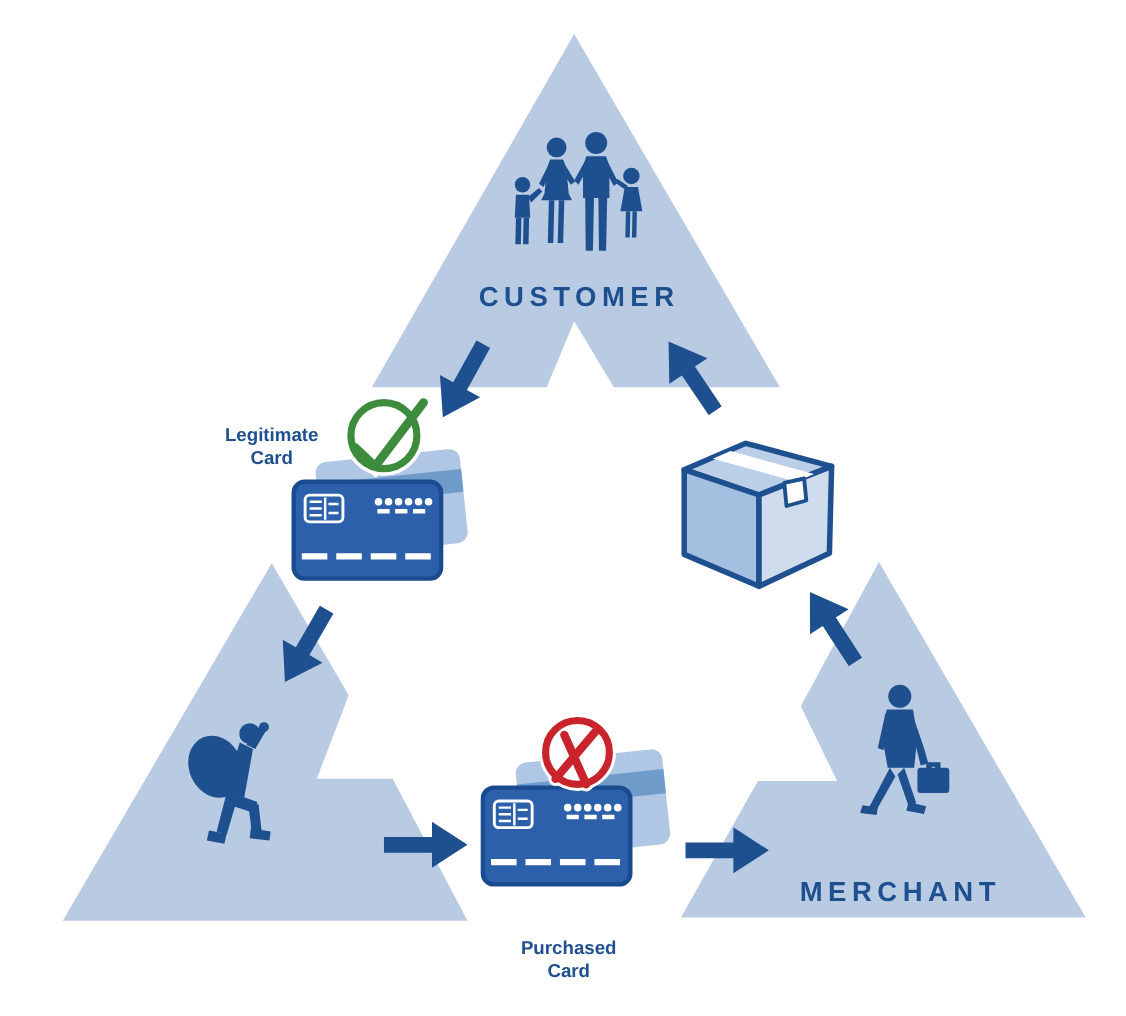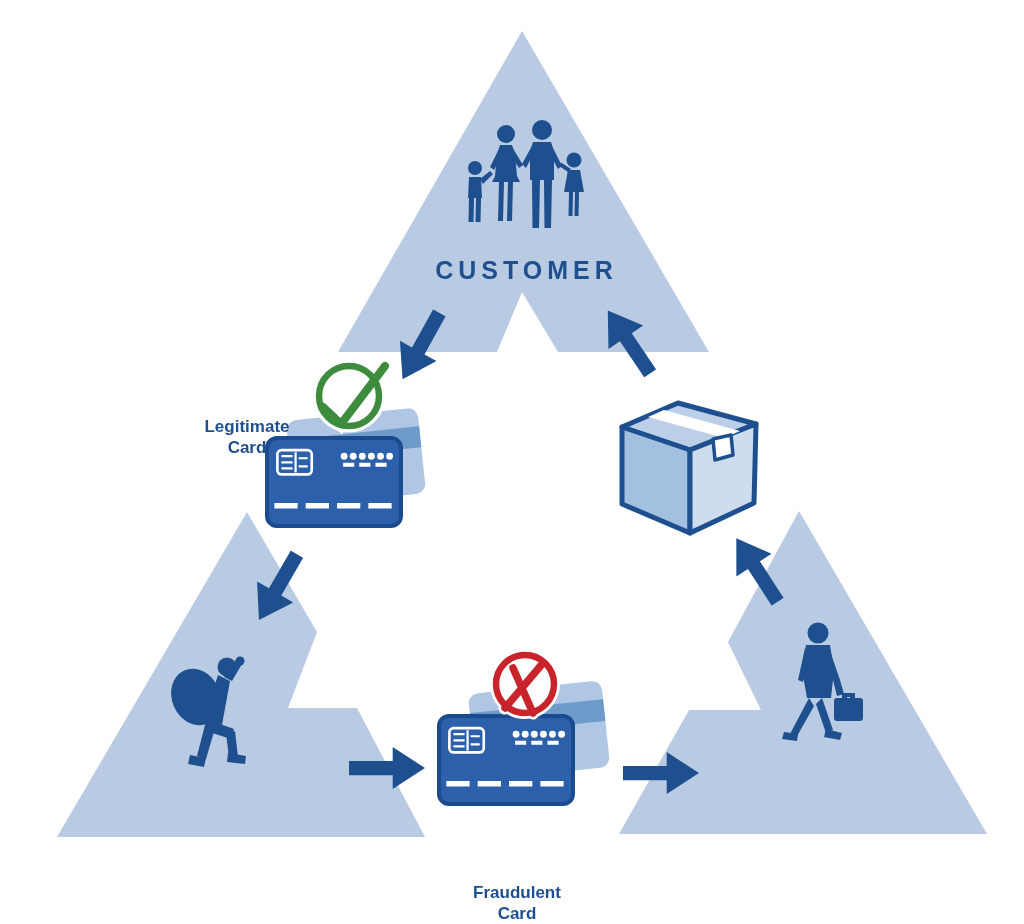--- a/index.html
+++ b/index.html
@@ -17,21 +17,21 @@
     position:relative;width:1024px;height:924px;background:#ffffff;overflow:hidden;
     font-family:"Liberation Sans", sans-serif;
   }
   .abs{position:absolute;}
   .node-label{
     position:absolute;width:240px;text-align:center;color:var(--dark);
     font-weight:bold;font-size:25px;letter-spacing:5px;text-indent:5px;white-space:nowrap;
   }
   .item-label{
     position:absolute;width:152px;text-align:center;color:var(--dark);
-    font-weight:bold;font-size:17px;line-height:1.24;margin-top:31px;
+    font-weight:bold;font-size:17px;line-height:1.24;
   }
   .item-label span{display:block;}
   .card-back{
     position:absolute;background:var(--backcard);border-radius:10px;overflow:hidden;
     transform:rotate(-6deg);
   }
   .card-back .stripe{position:absolute;left:-4px;right:-4px;top:22%;height:25%;background:var(--stripe);}
   .card-front{
     position:absolute;width:138px;height:92px;background:var(--cardfill);
     border:4px solid var(--cardborder);border-radius:12px;box-sizing:border-box;
@@ -99,20 +99,21 @@
     <path d="M53 28 L64 60 L68 74 L61 76 L57 60 L48 34 Z"></path>
     <path d="M66 73 L79 73 L79 80 L74 80 L74 77 L71 77 L71 80 L66 80 Z"></path>
     <rect x="58" y="78" width="29" height="23" rx="3"></rect>
     <path d="M33 78 L14 114 L20 118 L38 86 Z"></path>
     <path d="M8 112 L22 114 L21 121 L6 119 Z"></path>
     <path d="M46 78 L57 110 L50 113 L40 84 Z"></path>
     <path d="M50 109 L66 113 L64 120 L48 117 Z"></path>
   </svg>
 
   <div class="node-label" style="left:404px;top:256px">CUSTOMER</div>
+  <div class="node-label" style="left:696px;top:797px">MERCHANT</div>
 
   <svg class="arrow" style="left:383px;top:325px;transform:rotate(119deg)" viewBox="0 0 80 44">
       <polygon fill="#1E4F8F" points="0,14.5 46,14.5 46,0 80,22 46,44 46,29.5 0,29.5"></polygon>
     </svg>
   <svg class="arrow" style="left:240px;top:566px;transform:rotate(120deg)" viewBox="0 0 80 44">
       <polygon fill="#1E4F8F" points="0,14.5 46,14.5 46,0 80,22 46,44 46,29.5 0,29.5"></polygon>
     </svg>
   <svg class="arrow" style="left:349px;top:747px" viewBox="0 0 80 44">
       <polygon fill="#1E4F8F" points="0,14.5 46,14.5 46,0 80,22 46,44 46,29.5 0,29.5"></polygon>
     </svg>
@@ -173,21 +174,21 @@
     <path d="M77 28.5 H88 M93 28.5 H104 M109 28.5 H120" stroke="#fff" stroke-width="4"></path>
     <path d="M9 69 H32 M40 69 H63 M71 69 H94 M102 69 H125" stroke="#fff" stroke-width="5.5"></path>
   </svg>
   <svg class="abs" style="left:487px;top:646px" width="84" height="88" viewBox="0 0 84 88">
     <circle cx="38" cy="38" r="29" fill="#fff" stroke="#fff" stroke-width="12"></circle>
     <path d="M26 22 L46 67 M56 17 L18 62" fill="none" stroke="#fff" stroke-width="13" stroke-linecap="round"></path>
     <circle cx="38" cy="38" r="29" fill="#fff" stroke="#C9242B" stroke-width="6.5"></circle>
     <path d="M26 22 L46 67 M56 17 L18 62" fill="none" stroke="#C9242B" stroke-width="7.5" stroke-linecap="round"></path>
   </svg>
   <div class="item-label" style="left:441px;top:851px">
-    <span>Fraudulent</span>
+    <span>Purchased</span>
     <span>Card</span>
   </div>
 
   <svg class="abs" style="left:612px;top:395px" width="152" height="145" viewBox="0 0 152 145">
     <g stroke="#1E4F8F" stroke-width="5" stroke-linejoin="round">
       <polygon points="10,32 66,8 144,29 78,55" fill="#BCCFE8"></polygon>
       <polygon points="10,32 78,55 78,138 10,109" fill="#A3C0E0"></polygon>
       <polygon points="78,55 144,29 142,108 78,138" fill="#CEDCEE"></polygon>
     </g>
     <polygon points="36,22 52,15 128,36 112,43" fill="#fff"></polygon>

